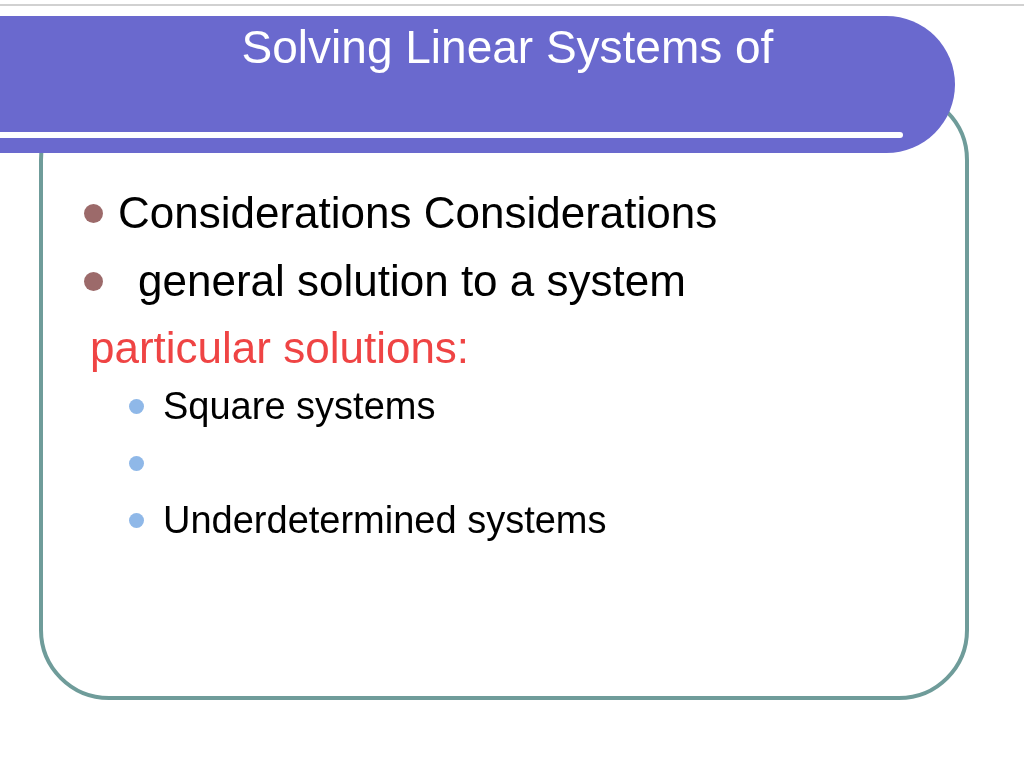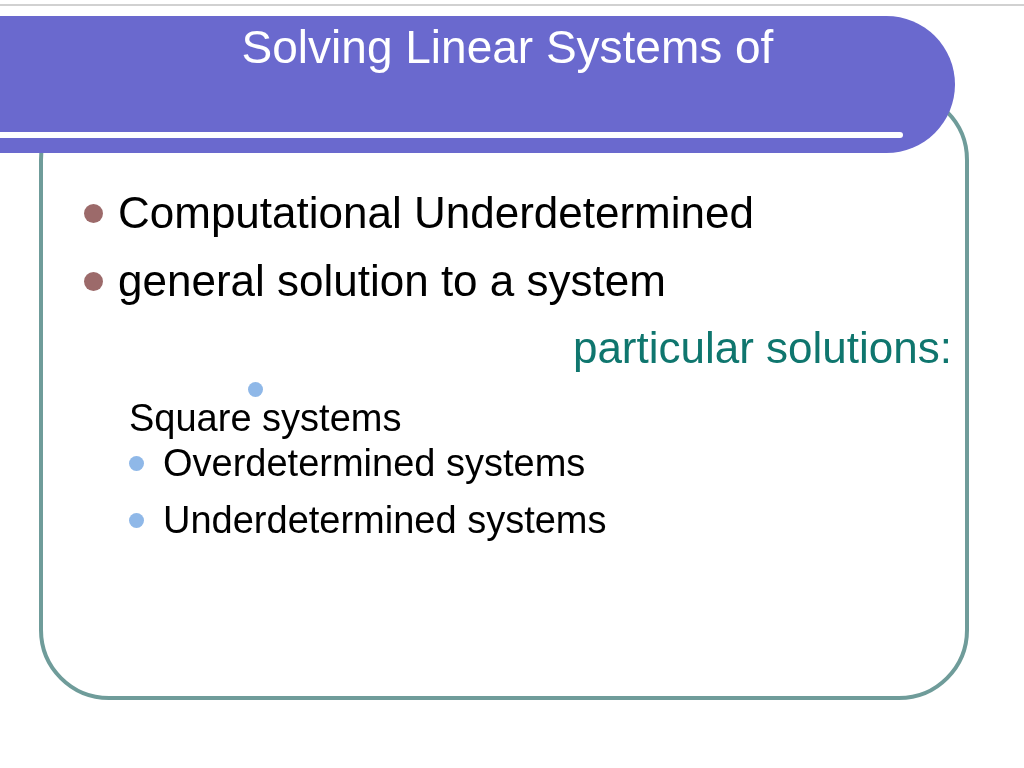--- a/index.html
+++ b/index.html
@@ -74,80 +74,79 @@
   .lvl1 { left: 84px; height: 56px; font-size: 44px; }
   .lvl1 .dot {
     width: 19px; height: 19px;
     border-radius: 50%;
     background: #9c6a6a;
     margin-right: 15px;
     flex: none;
   }
 
   .item-1 { top: 185px; }
-  .item-2 { top: 253px; }
+  .item-2 { top: 253px; gap: 20px; }
 
   .centered-line {
     position: absolute;
     left: 90px; top: 320px;
     width: 862px; height: 56px;
     line-height: 56px;
-    text-align: right;
+    text-align: left;
     font-size: 44px;
-    color: #0f766e;
+    color: #ef4444;
     z-index: 4;
     white-space: nowrap;
   }
 
   .lvl2 { left: 129px; height: 48px; font-size: 38px; }
   .lvl2 .dot {
     width: 15px; height: 15px;
     border-radius: 50%;
     background: #8fb8e8;
     margin-right: 19px;
     flex: none;
   }
 
-  .sub-1 { top: 382px; flex-direction: column; }
+  .sub-1 { top: 382px; }
   .sub-2 { top: 439px; }
   .sub-3 { top: 496px; justify-content: flex-end; }
 </style>
 </head>
 <body>
 
 <div class="top-edge-line"></div>
 
 <div class="content-box"></div>
 
 <div class="title-banner"></div>
 
 <div class="title-text">
   <div>Solving Linear Systems of</div>
 </div>
 
 <div class="title-underline"></div>
 
 <div class="bullet-item lvl1 item-1">
   <span class="dot"></span>
-  <span>Computational Underdetermined</span>
+  <span>Considerations Considerations</span>
 </div>
 
 <div class="bullet-item lvl1 item-2">
   <span class="dot"></span>
   <span>general solution to a system</span>
 </div>
 
 <div class="centered-line">particular solutions:</div>
 
 <div class="bullet-item lvl2 sub-1">
   <span class="dot"></span>
   <span>Square systems</span>
 </div>
 
 <div class="bullet-item lvl2 sub-2">
   <span class="dot"></span>
-  <span>Overdetermined systems</span>
 </div>
 
 <div class="bullet-item lvl2 sub-3">
   <span class="dot"></span>
   <span>Underdetermined systems</span>
 </div>
 
 </body></html>

